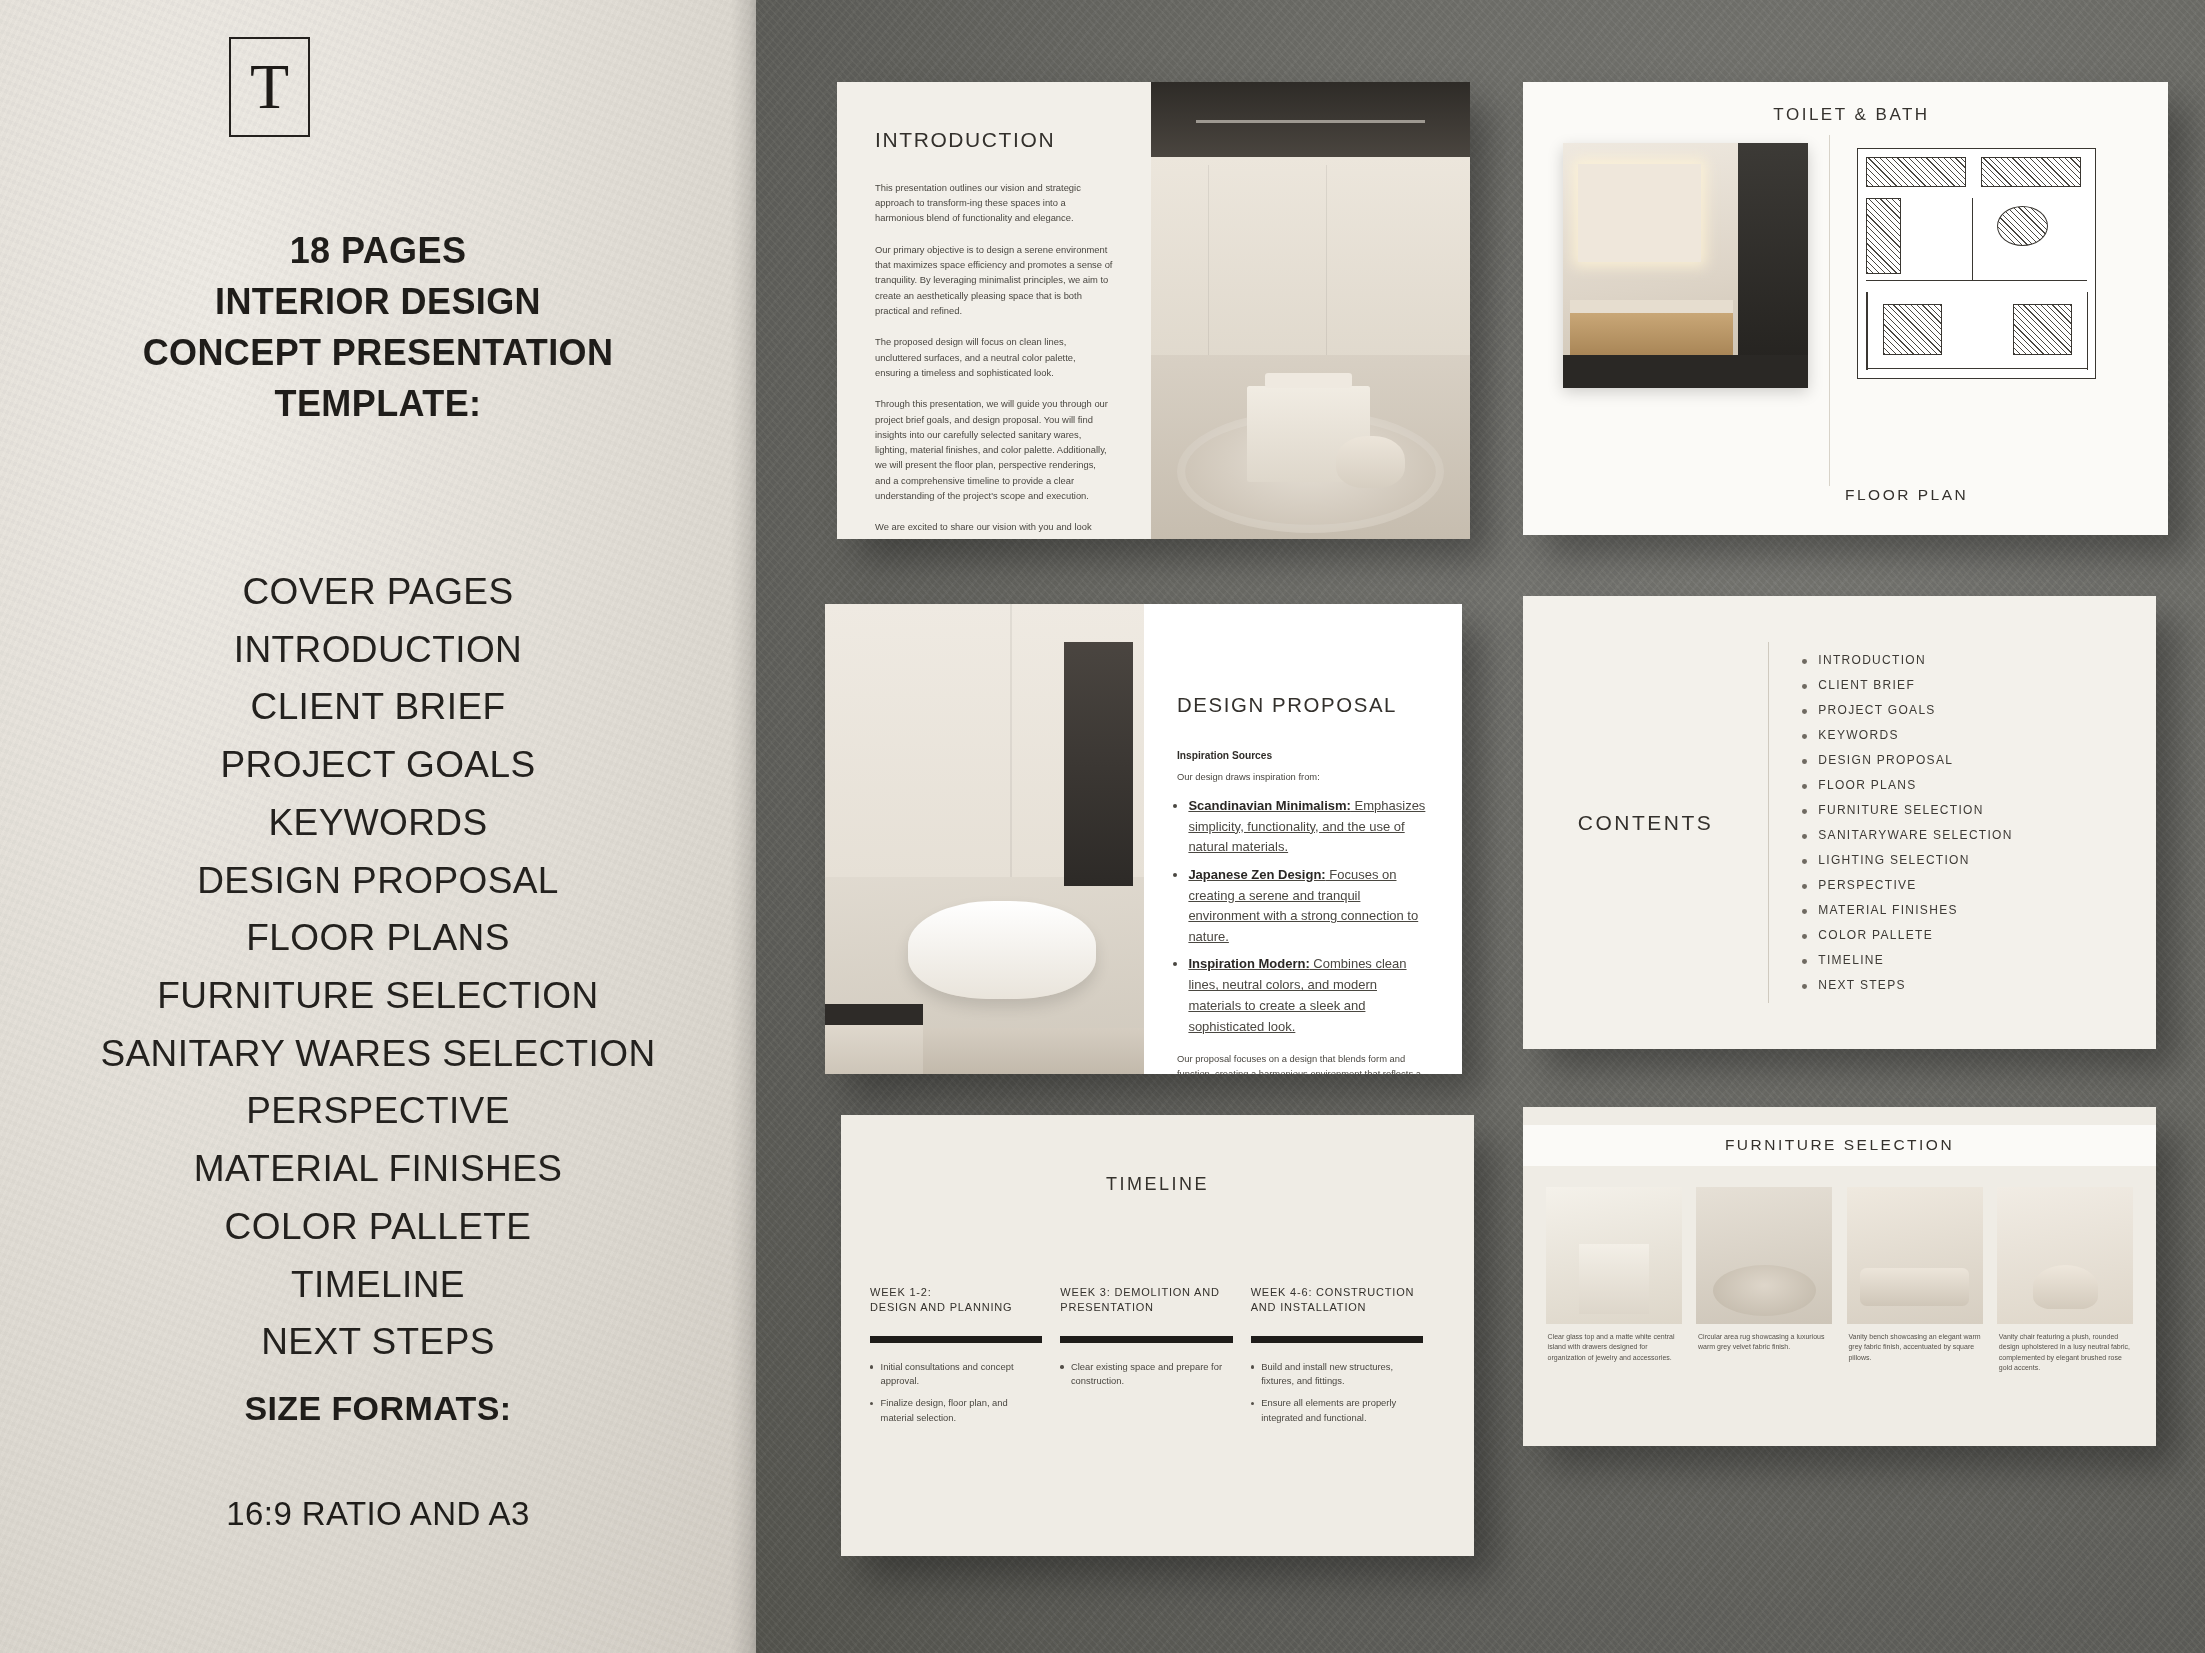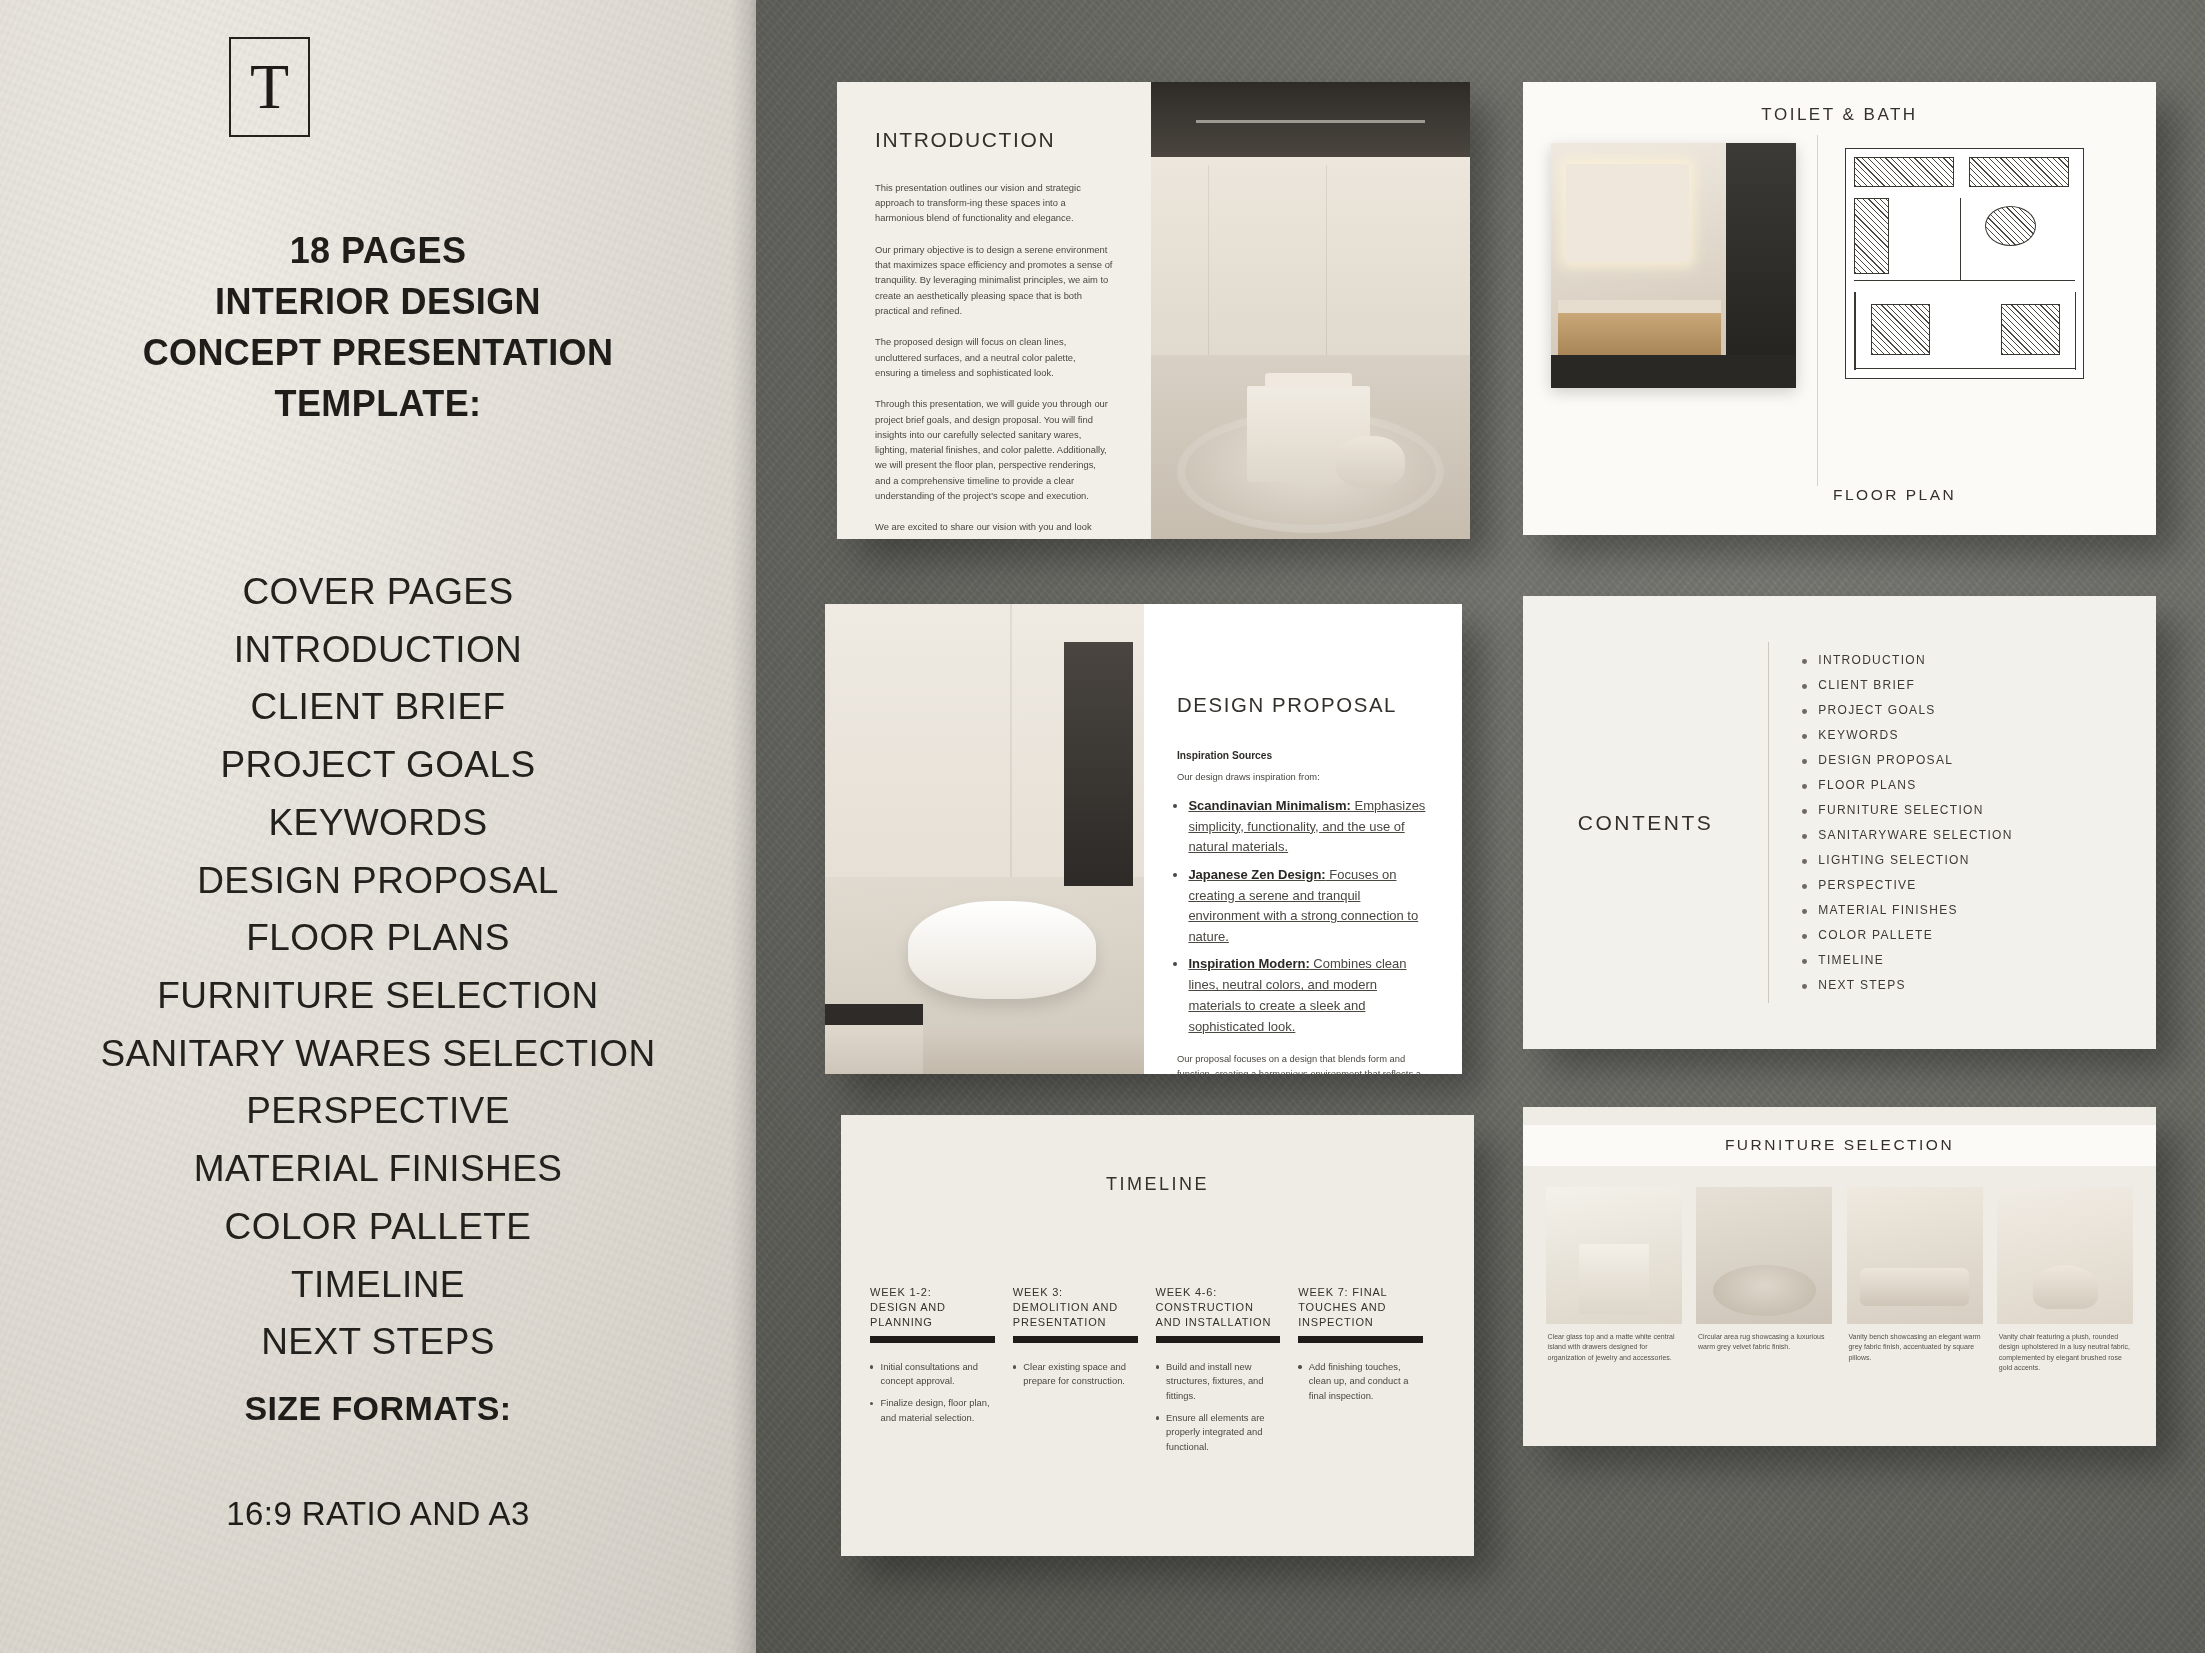--- a/index.html
+++ b/index.html
@@ -76,21 +76,21 @@
   .ir-wall:after{content:"";position:absolute;left:55%;top:8.2px;width:0.8px;height:196px;background:rgba(0,0,0,.07);}
   .ir-floor{position:absolute;left:0;bottom:0;width:100%;height:184px;background:linear-gradient(180deg,#d8d0c4,#c6bdaf);}
   .ir-rug{position:absolute;left:8%;bottom:6.5px;width:84%;height:123px;border-radius:50%;
     background:radial-gradient(ellipse at 50% 40%, #e6e0d6 0%, #d6cec2 45%, #c3b9aa 100%);
     box-shadow:inset 0 0 0 8.2px rgba(255,255,255,.12);}
   .ir-island{position:absolute;left:30%;bottom:57px;width:123px;height:96px;background:linear-gradient(180deg,#f1ece3,#ded7cb);border-radius:2.5px;}
   .ir-island:after{content:"";position:absolute;left:18px;top:-13px;width:87px;height:14.7px;background:#efe9e0;border-radius:3.3px;}
   .ir-pouf{position:absolute;left:58%;bottom:51px;width:69px;height:52px;border-radius:46% 46% 40% 40%;background:linear-gradient(180deg,#ece5da,#d6cec1);}
 
   
-  #slide-bath{left:1523px;top:82px;width:633px;height:453px;background:#fbfaf7;}
+  #slide-bath{left:1523px;top:82px;width:633px;height:453px;background:#fbfaf7;padding-left:12px;}
   .tb-head{font-size:17px;letter-spacing:2.5px;color:#35322e;text-align:center;padding:23px 0 9.8px 0;}
   .tb-body{display:flex;height:351px;padding:0 28px;box-sizing:border-box;gap:0;}
   .tb-photo{width:245px;height:245px;margin-top:8.2px;position:relative;overflow:hidden;
     background:linear-gradient(170deg,#efe9e0 0%,#ddd4c7 55%,#c9bfae 100%);box-shadow:0 4.9px 14.7px rgba(0,0,0,.18);}
   .tb-photo .mirror{position:absolute;left:14.7px;top:21px;width:123px;height:98px;background:#efe7db;box-shadow:0 0 13px 4.9px rgba(255,244,214,.8);}
   .tb-photo .counter{position:absolute;left:6.5px;bottom:75px;width:163px;height:13px;background:#e6ddcf;}
   .tb-photo .cab{position:absolute;left:6.5px;bottom:33px;width:163px;height:42px;background:linear-gradient(180deg,#c9a777,#a98657);}
   .tb-photo .dark{position:absolute;right:0;top:0;width:70px;height:100%;background:linear-gradient(180deg,#3c3a36,#23211e);}
   .tb-photo .floor{position:absolute;left:0;bottom:0;width:100%;height:33px;background:#2a2825;}
   .tb-divider{width:0.8px;background:#d8d3c9;margin:0 0 0 21px;}
@@ -300,28 +300,20 @@
     </div>
     <div class="tl-col">
       <div class="tl-head" style="white-space:pre-line">WEEK 4-6: CONSTRUCTION
 AND INSTALLATION</div>
       <div class="tl-bar"></div>
       <ul>
         <li>Build and install new structures, fixtures, and fittings.</li>
         <li>Ensure all elements are properly integrated and functional.</li>
       </ul>
     </div>
-    <div class="tl-col">
-      <div class="tl-head" style="white-space:pre-line">WEEK 7: FINAL TOUCHES AND
-INSPECTION</div>
-      <div class="tl-bar"></div>
-      <ul>
-        <li>Add finishing touches, clean up, and conduct a final inspection.</li>
-      </ul>
-    </div>
   </div>
 </div>
 
 <div class="slide" id="slide-furniture">
   <div class="fs-bar">FURNITURE SELECTION</div>
   <div class="fs-grid">
     <div class="fs-item">
       <div class="fs-img a"></div>
       <div class="fs-cap">Clear glass top and a matte white central island with drawers designed for organization of jewelry and accessories.</div>
     </div>

